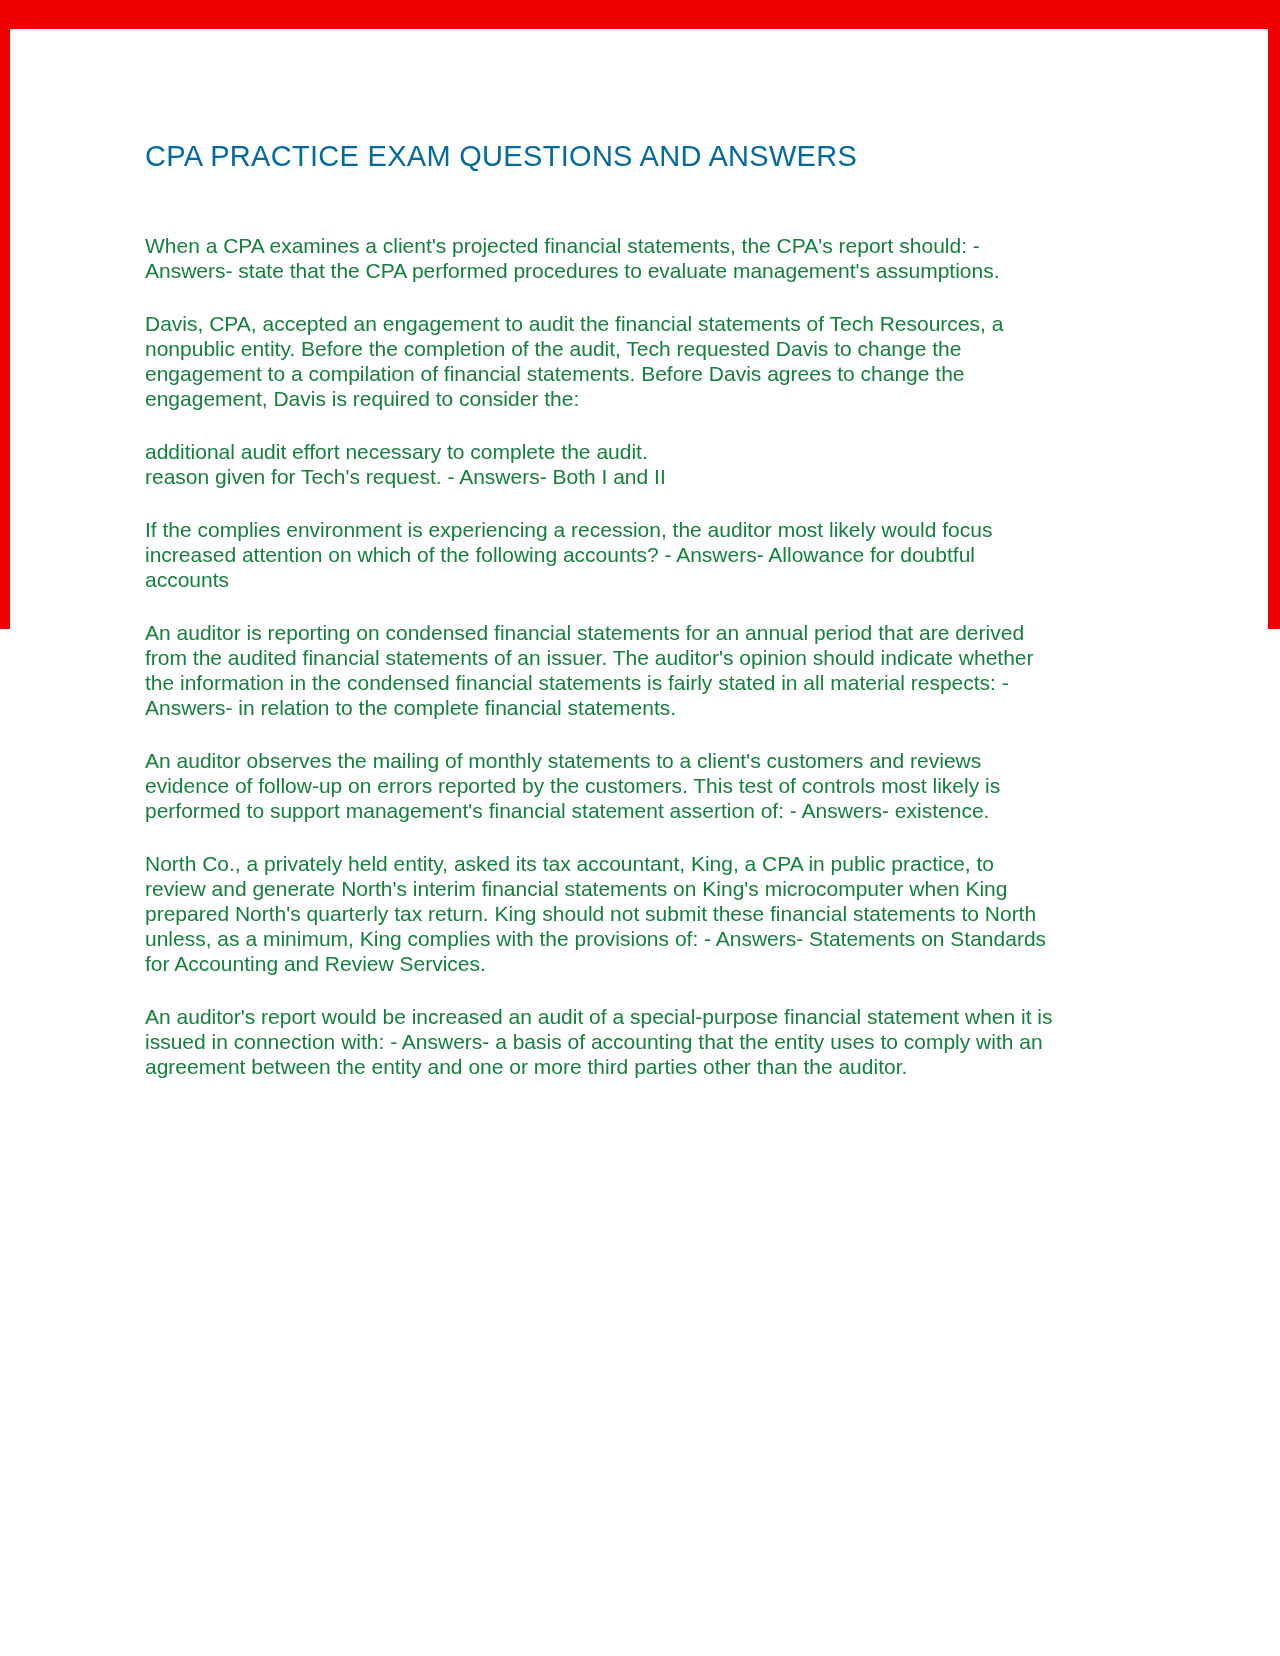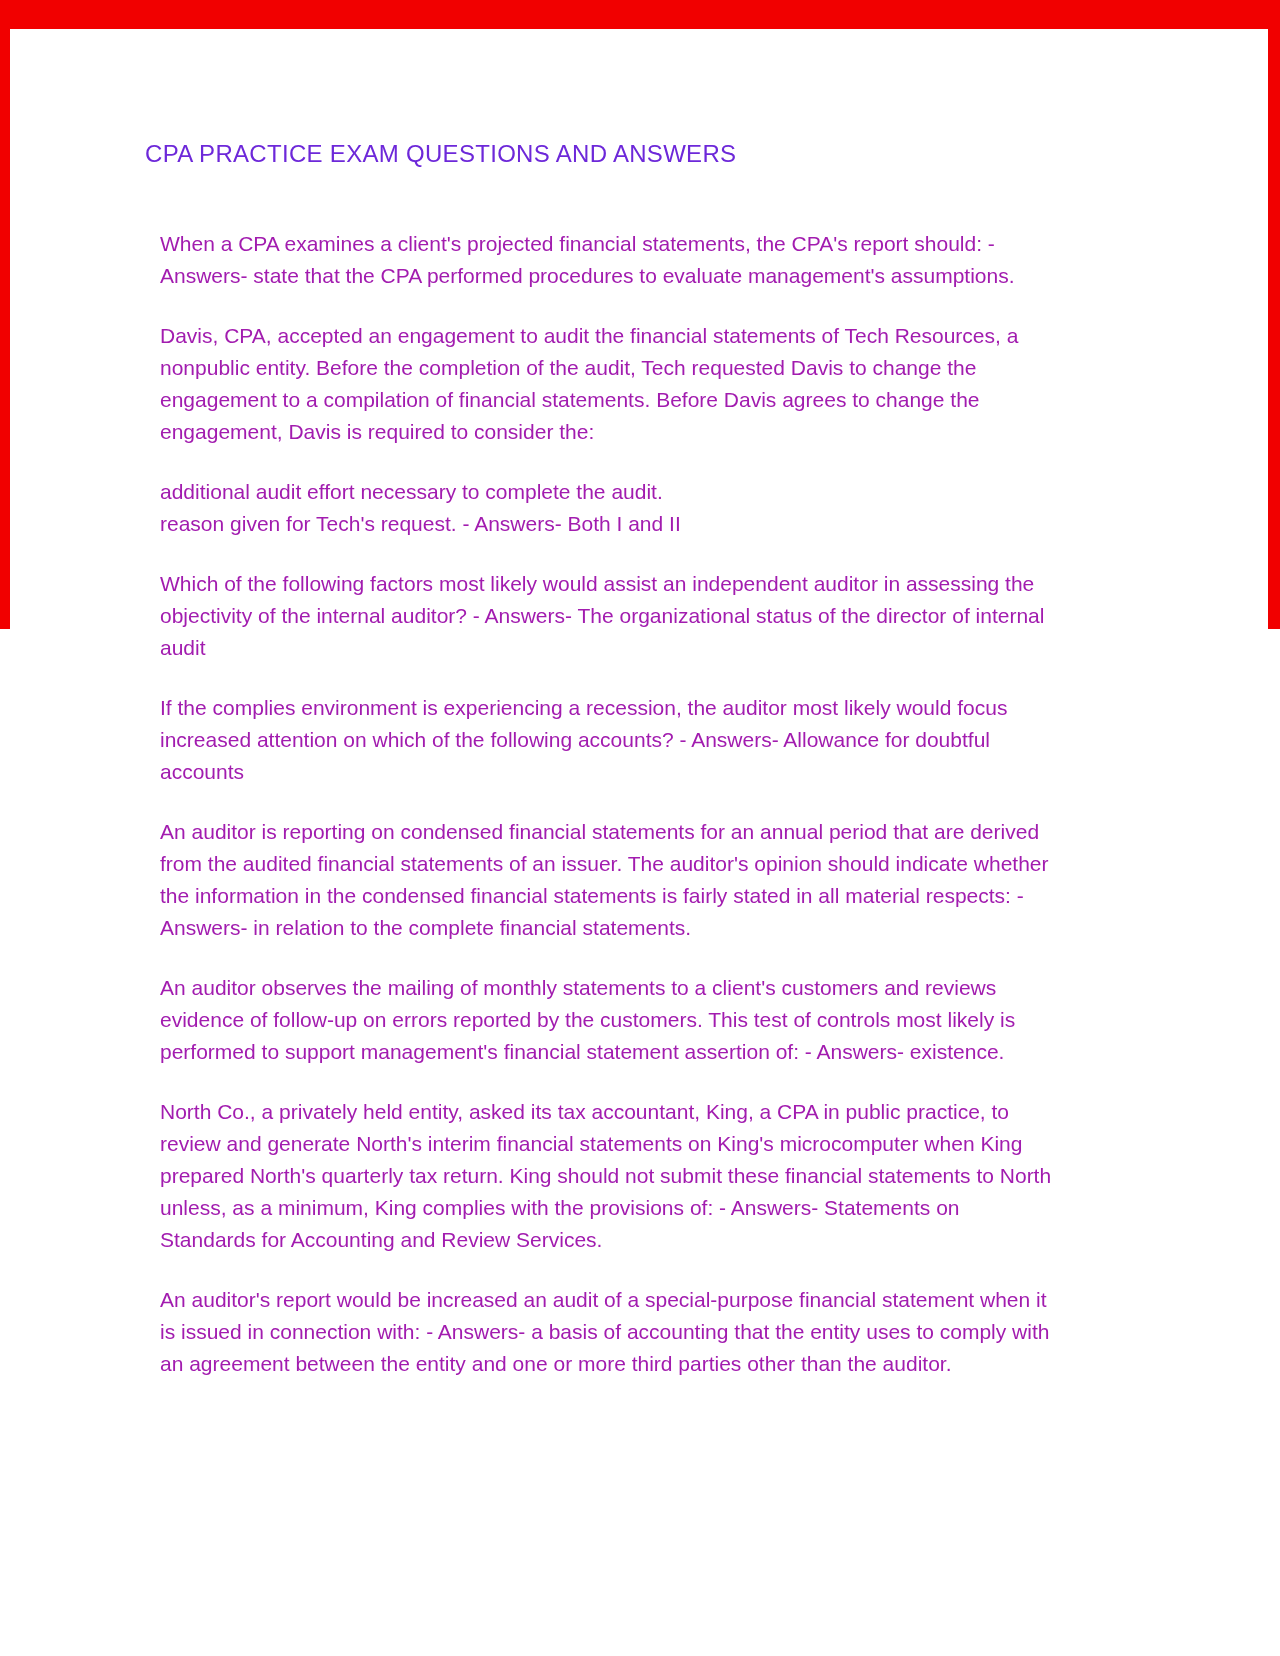--- a/index.html
+++ b/index.html
@@ -37,48 +37,47 @@
     height: 600px;
     background: #f10000;
   }
   .page-content {
     position: absolute;
     top: 140px;
     left: 145px;
     width: 915px;
   }
   h1.doc-title {
-    font-size: 24px;
+    font-size: 29px;
     font-weight: 400;
     line-height: 1.15;
     margin: 0 0 60px 0;
     letter-spacing: 0.3px;
-    color: #6d28d9;
+    color: #0369a1;
   }
   p.doc-paragraph {
     font-size: 21px;
-    line-height: 32px;
-    margin: 0 0 28px 15px;
+    line-height: 25px;
+    margin: 0 0 28px 0;
     white-space: pre-line;
-    color: #a21caf;
+    color: #15803d;
   }
 </style>
 </head>
 <body>
 
 <div class="frame-top"></div>
 <div class="frame-left"></div>
 <div class="frame-right"></div>
 
 <div class="page-content">
   <h1 class="doc-title">CPA PRACTICE EXAM QUESTIONS AND ANSWERS</h1>
 
   <p class="doc-paragraph">When a CPA examines a client's projected financial statements, the CPA's report should: - Answers- state that the CPA performed procedures to evaluate management's assumptions.</p>
   <p class="doc-paragraph">Davis, CPA, accepted an engagement to audit the financial statements of Tech Resources, a nonpublic entity. Before the completion of the audit, Tech requested Davis to change the engagement to a compilation of financial statements. Before Davis agrees to change the engagement, Davis is required to consider the:</p>
   <p class="doc-paragraph">additional audit effort necessary to complete the audit.
 reason given for Tech's request. - Answers- Both I and II</p>
-  <p class="doc-paragraph">Which of the following factors most likely would assist an independent auditor in assessing the objectivity of the internal auditor? - Answers- The organizational status of the director of internal audit</p>
   <p class="doc-paragraph">If the complies environment is experiencing a recession, the auditor most likely would focus increased attention on which of the following accounts? - Answers- Allowance for doubtful accounts</p>
   <p class="doc-paragraph">An auditor is reporting on condensed financial statements for an annual period that are derived from the audited financial statements of an issuer. The auditor's opinion should indicate whether the information in the condensed financial statements is fairly stated in all material respects: - Answers- in relation to the complete financial statements.</p>
   <p class="doc-paragraph">An auditor observes the mailing of monthly statements to a client's customers and reviews evidence of follow-up on errors reported by the customers. This test of controls most likely is performed to support management's financial statement assertion of: - Answers- existence.</p>
   <p class="doc-paragraph">North Co., a privately held entity, asked its tax accountant, King, a CPA in public practice, to review and generate North's interim financial statements on King's microcomputer when King prepared North's quarterly tax return. King should not submit these financial statements to North unless, as a minimum, King complies with the provisions of: - Answers- Statements on Standards for Accounting and Review Services.</p>
   <p class="doc-paragraph">An auditor's report would be increased an audit of a special-purpose financial statement when it is issued in connection with: - Answers- a basis of accounting that the entity uses to comply with an agreement between the entity and one or more third parties other than the auditor.</p>
 </div>
 
 </body></html>

